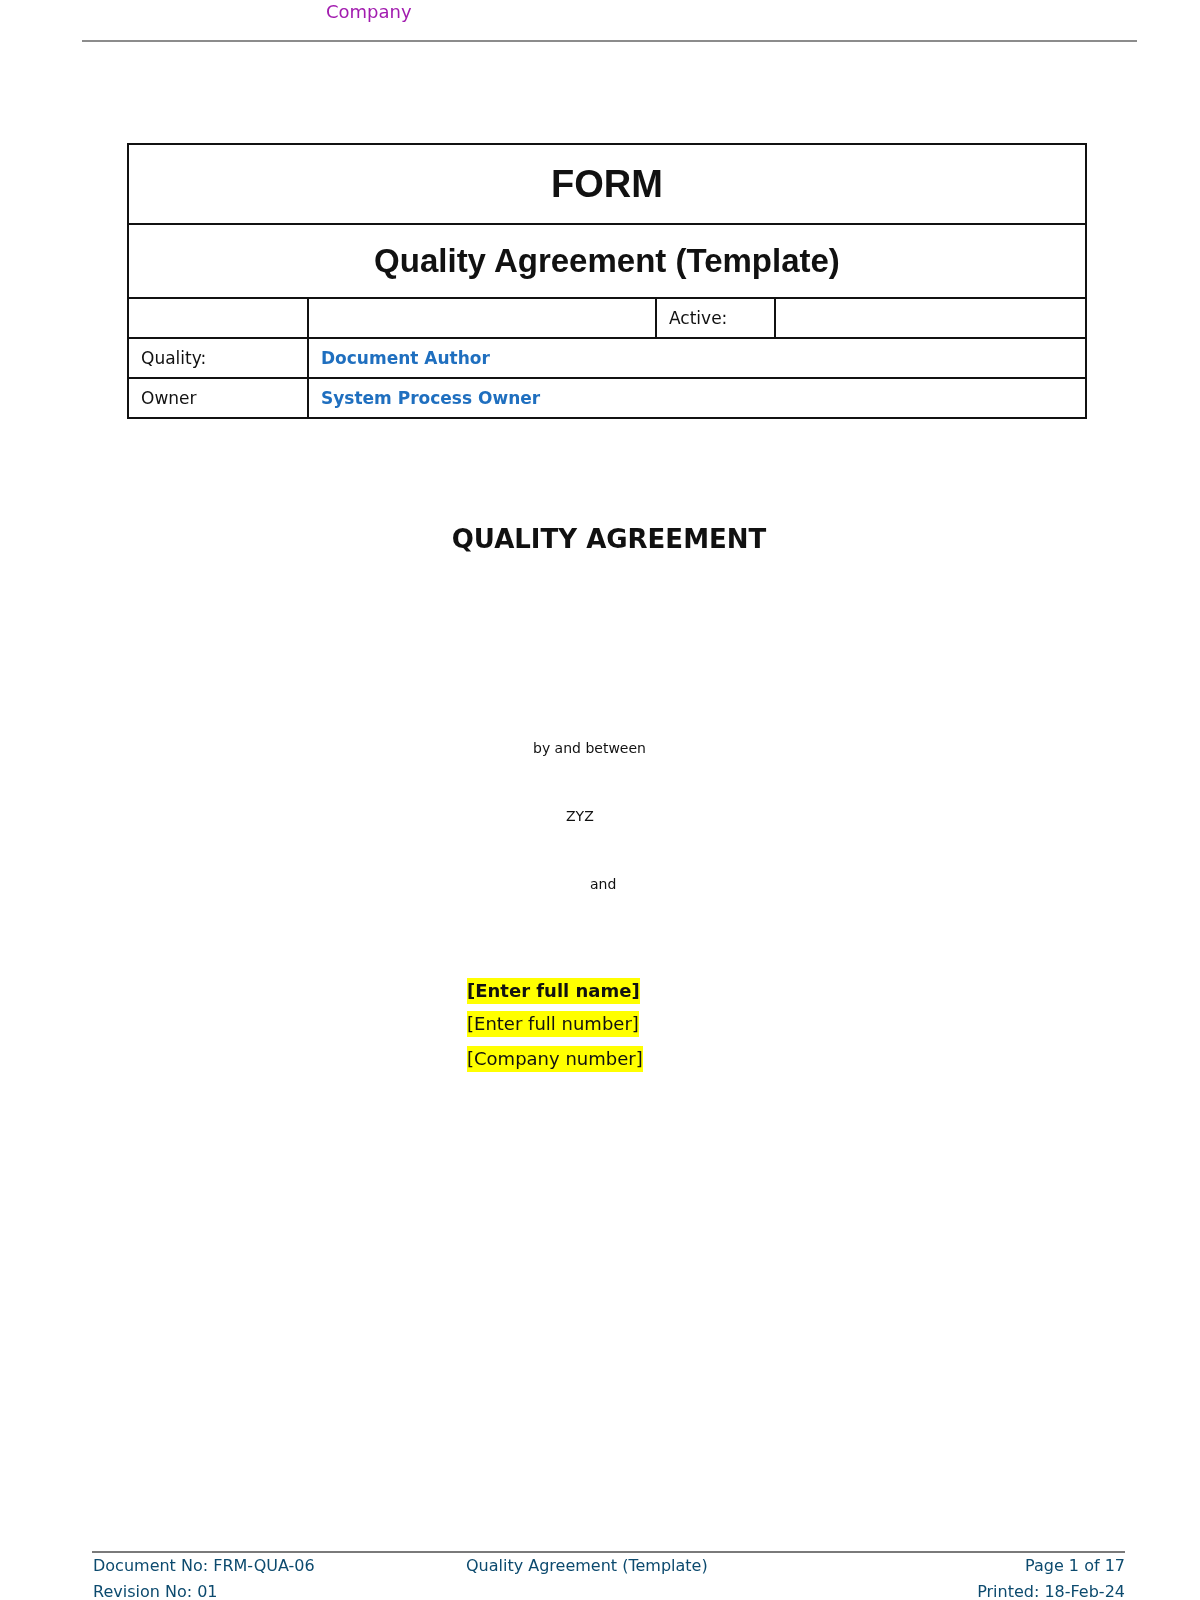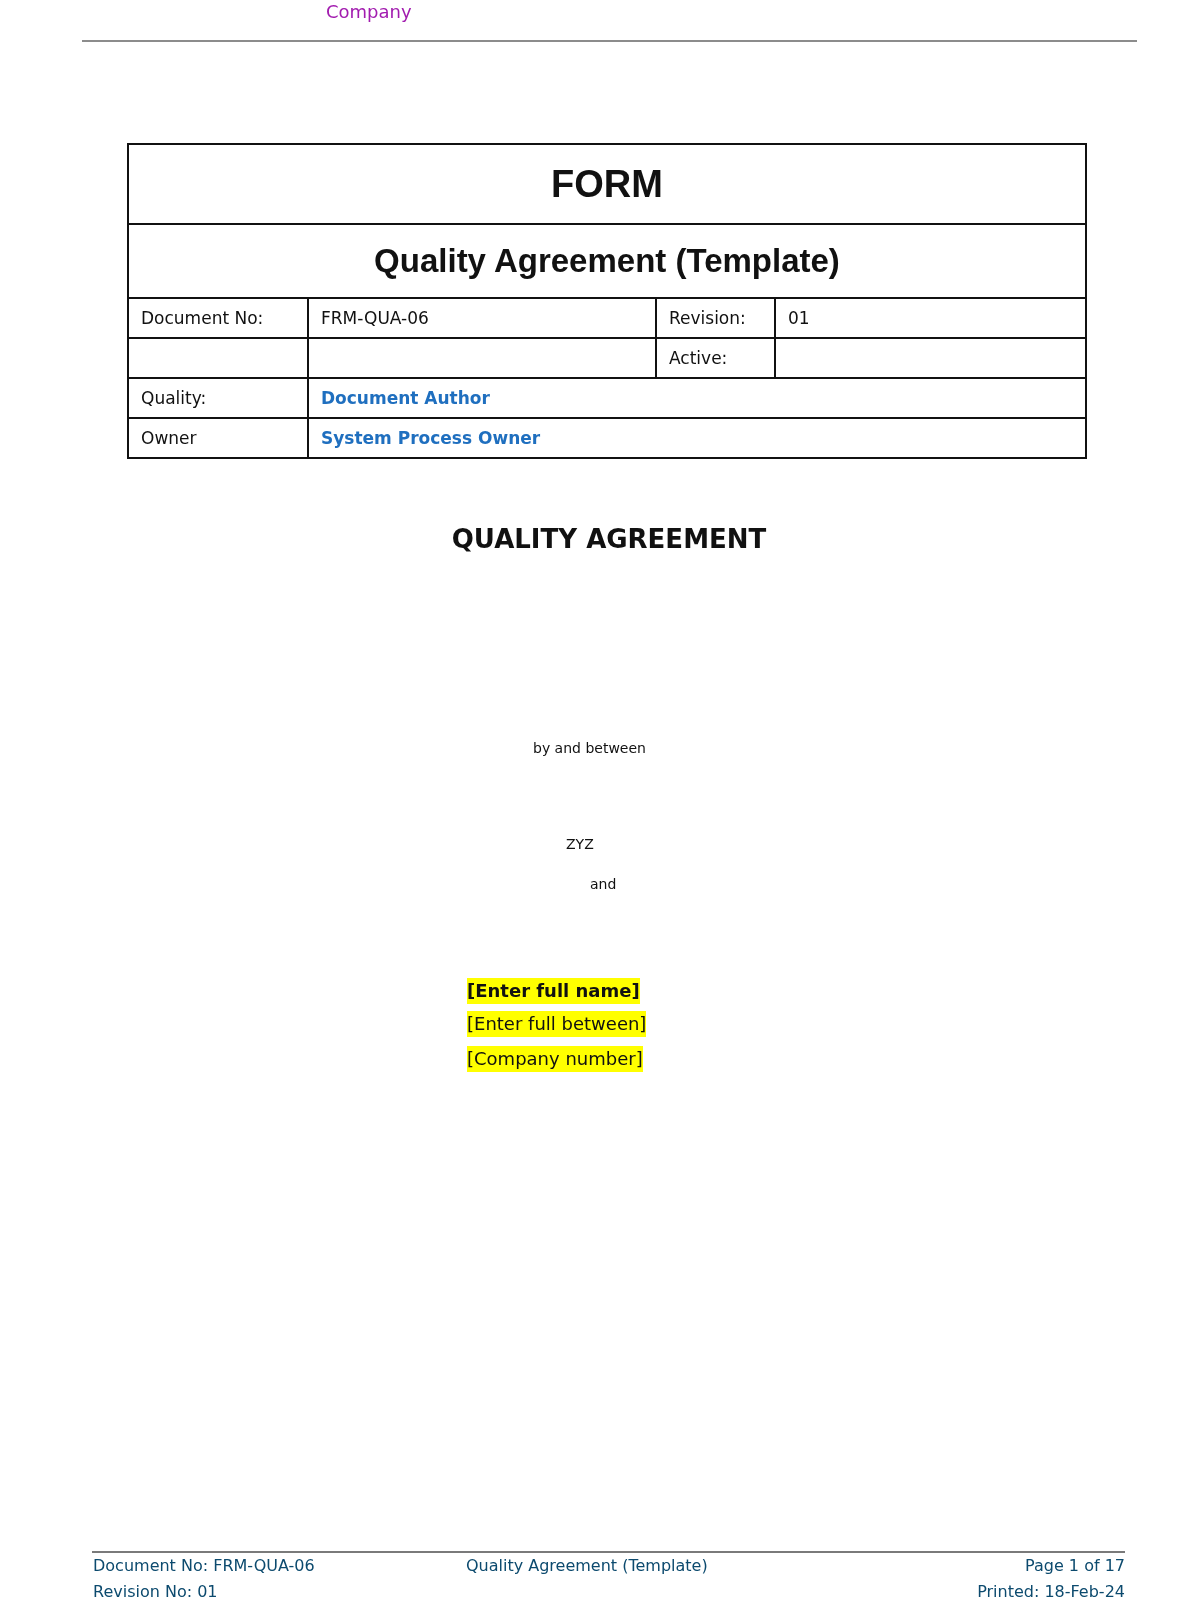--- a/index.html
+++ b/index.html
@@ -69,50 +69,44 @@
     <col style="width:311px">
   </colgroup>
   <tbody>
       <tr>
     <td colspan="4" class="title-cell">FORM</td>
   </tr>
   <tr>
     <td colspan="4" class="subtitle-cell">Quality Agreement (Template)</td>
   </tr>
   <tr class="row">
-    <td>Document No:</td>
-    <td>FRM-QUA-06</td>
-    <td>Revision:</td>
-    <td>01</td>
-  </tr>
-  <tr class="row">
     <td></td>
     <td></td>
     <td>Active:</td>
     <td></td>
   </tr>
   <tr class="row">
     <td>Quality:</td>
     <td colspan="3" class="blue-bold">Document Author</td>
   </tr>
   <tr class="row">
     <td>Owner</td>
     <td colspan="3" class="blue-bold">System Process Owner</td>
   </tr>
 </tbody>
   </table>
 
 <div class="main-heading">QUALITY AGREEMENT</div>
 
 <div class="para" style="left:533px; top:740px;">by and between</div>
-<div class="para" style="left:566px; top:808px;margin-top:28px;">ZYZ</div>
+<div class="para" style="left:566px; top:808px;">ZYZ</div>
 <div class="para" style="left:590px; top:876px;">and</div>
 
 <div class="hl bold" style="top:978px;">[Enter full name]</div>
-<div class="hl" style="top:1011px;">[Enter full between]</div>
+<div class="hl" style="top:1011px;">[Enter full number]</div>
 <div class="hl" style="top:1046px;">[Company number]</div>
 
 <div class="footer-rule"></div>
 <div class="footer-text" style="left:93px; top:1556px;">Document No: FRM-QUA-06</div>
 <div class="footer-text" style="left:93px; top:1582px;">Revision No: 01</div>
 <div class="footer-text" style="left:466px; top:1556px;">Quality Agreement (Template)</div>
 <div class="footer-text bold" style="right:75px; top:1556px; text-align:right;">Page 1 of 17</div>
 <div class="footer-text bold" style="right:75px; top:1582px; text-align:right;">Printed:  18-Feb-24</div>
 
 </body></html>

